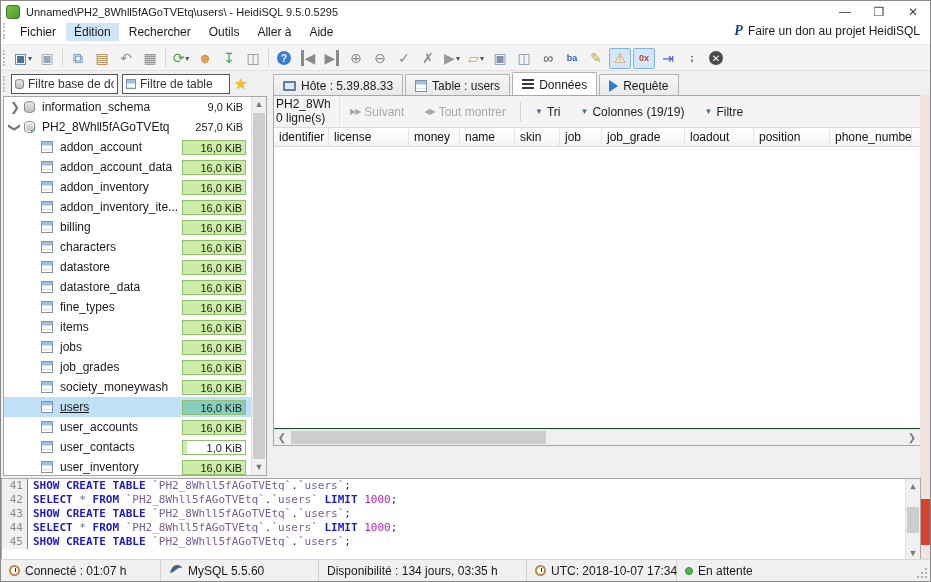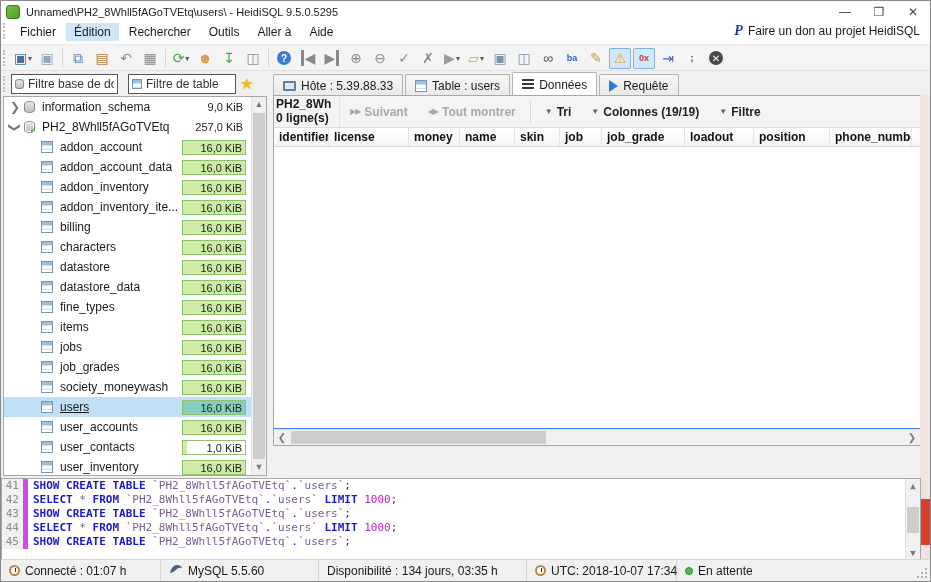--- a/index.html
+++ b/index.html
@@ -62,21 +62,21 @@
   .size-badge { position:absolute; right:20px; width:64px; height:15px; border:1px solid #8fbf6f; background:#fff; font-size:11px; text-align:right; padding-right:3px; line-height:14px; }
   .size-badge .fill { position:absolute; left:0; top:0; bottom:0; background:#cdeca6; z-index:0; }
   .size-badge.teal .fill { background:#86cfc0; }
   .size-badge span { position:relative; z-index:1; }
   .size-plain { position:absolute; right:20px; width:64px; text-align:right; font-size:11px; padding-right:3px; }
   .vscroll { position:absolute; right:0; top:0; bottom:0; width:15px; background:#f0f0f0; border-left:1px solid #e0e0e0; }
   .vscroll .arr { position:absolute; left:0; width:100%; height:15px; color:#7a7a7a; font-size:9px; text-align:center; line-height:15px; }
   .vscroll .thumb { position:absolute; left:1px; right:1px; background:#cdcdcd; }
 
   
-  .data-panel { position:absolute; left:272px; top:94px; width:648px; height:351px; background:#3b82f6; border:1px solid #a8a8a8;font-weight:bold; }
+  .data-panel { position:absolute; left:272px; top:94px; width:648px; height:351px; background:#14532d; border:1px solid #a8a8a8; }
   .dp-toolbar { position:absolute; left:0; top:0; width:100%; height:32px; background:#f4f4f4; border-bottom:1px solid #dcdcdc; display:flex; align-items:center; }
   .dp-info { width:66px; height:100%; overflow:hidden; padding:1px 2px; line-height:14px; white-space:nowrap; border-right:1px solid #e4e4e4; }
   .dp-btn { display:flex; align-items:center; gap:4px; margin:0 10px; color:#222; }
   .dp-btn.disabled { color:#a8a8a8; }
   .dp-btn .mini { font-size:8px; letter-spacing:-1px; }
   .dp-btn .dda { font-size:8px; color:#4a6a8a; }
   .dp-sep { width:1px; height:20px; background:#d4d4d4; margin:0 4px; }
   .grid-header { position:absolute; left:0; top:32px; width:100%; height:19px; background:linear-gradient(#ffffff,#f5f5f5); border-bottom:1px solid #d9d9d9; display:flex; }
   .gh-cell { height:100%; padding:2px 5px; border-right:1px solid #e4e4e4; font-size:12px; color:#111; white-space:nowrap; overflow:hidden; }
   .gh-cell.r { text-align:left; }
@@ -84,21 +84,21 @@
   .hscroll { position:absolute; left:0; bottom:0; width:100%; height:16px; background:#f0f0f0; border-top:1px solid #e0e0e0; }
   .hscroll .arr { position:absolute; top:0; width:16px; height:100%; color:#7a7a7a; font-size:10px; text-align:center; line-height:16px; }
   .hscroll .thumb { position:absolute; top:1px; bottom:1px; background:#cdcdcd; }
 
   .pink-strip { position:absolute; right:0; top:94px; width:10px; height:466px; background:#f2e3e1; }
   .pink-strip .red { position:absolute; left:0; width:100%; top:404px; height:46px; background:#d6432d; }
 
   
   .sql-log { position:absolute; left:0px; top:477px; width:920px; height:83px; background:#fff; border:1px solid #a8a8a8; font-family:"DejaVu Sans Mono","Liberation Mono",monospace; font-size:11px; overflow:hidden; }
   .sql-line { display:flex; height:14px; line-height:14px; white-space:pre; }
-  .lnum { width:26px; text-align:right; padding-right:4px; background:#f0f0f0; color:#8a8a8a; border-right:5px solid #d946ef; margin-right:5px; flex:none; }
+  .lnum { width:26px; text-align:right; padding-right:4px; background:#f0f0f0; color:#8a8a8a; border-right:1px solid #d946ef; margin-right:5px; flex:none; }
   .tok-kw { color:#1a1ac8; font-weight:bold; }
   .tok-id { color:#7a5c94; }
   .tok-pl { color:#1a1ac8; }
   .tok-st { color:#607080; }
   .tok-num { color:#c020c0; }
   .sql-vscroll { position:absolute; right:0; top:0; bottom:0; width:15px; background:#f0f0f0; border-left:1px solid #e0e0e0; }
   .sql-vscroll .arr { position:absolute; left:0; width:100%; height:14px; color:#7a7a7a; font-size:9px; text-align:center; line-height:14px; }
   .sql-vscroll .thumb { position:absolute; left:1px; right:1px; top:28px; height:26px; background:#cdcdcd; }
 
   
@@ -245,21 +245,21 @@
         </span>
       </span>
   </div>
 
   <div class="row2">
     <span class="grip"></span>
     <span class="filter-box">
       <span class="icon-db" style="width:9px;height:10px;"></span>
       <input value="Filtre base de donr" style="">
     </span>
-    <span class="filter-box" style="margin-left:10px;">
+    <span class="filter-box" style="margin-left:4px;">
       <span class="icon-table" style="width:10px;height:10px;"></span>
       <input value="Filtre de table" style="">
     </span>
     <span class="star">★</span>
     <span class="tabs" id="main-tabs">
         <span class="tab">
           <span class="icon-monitor"></span>
           <span>Hôte : 5.39.88.33</span>
         </span>
         <span class="tab">

